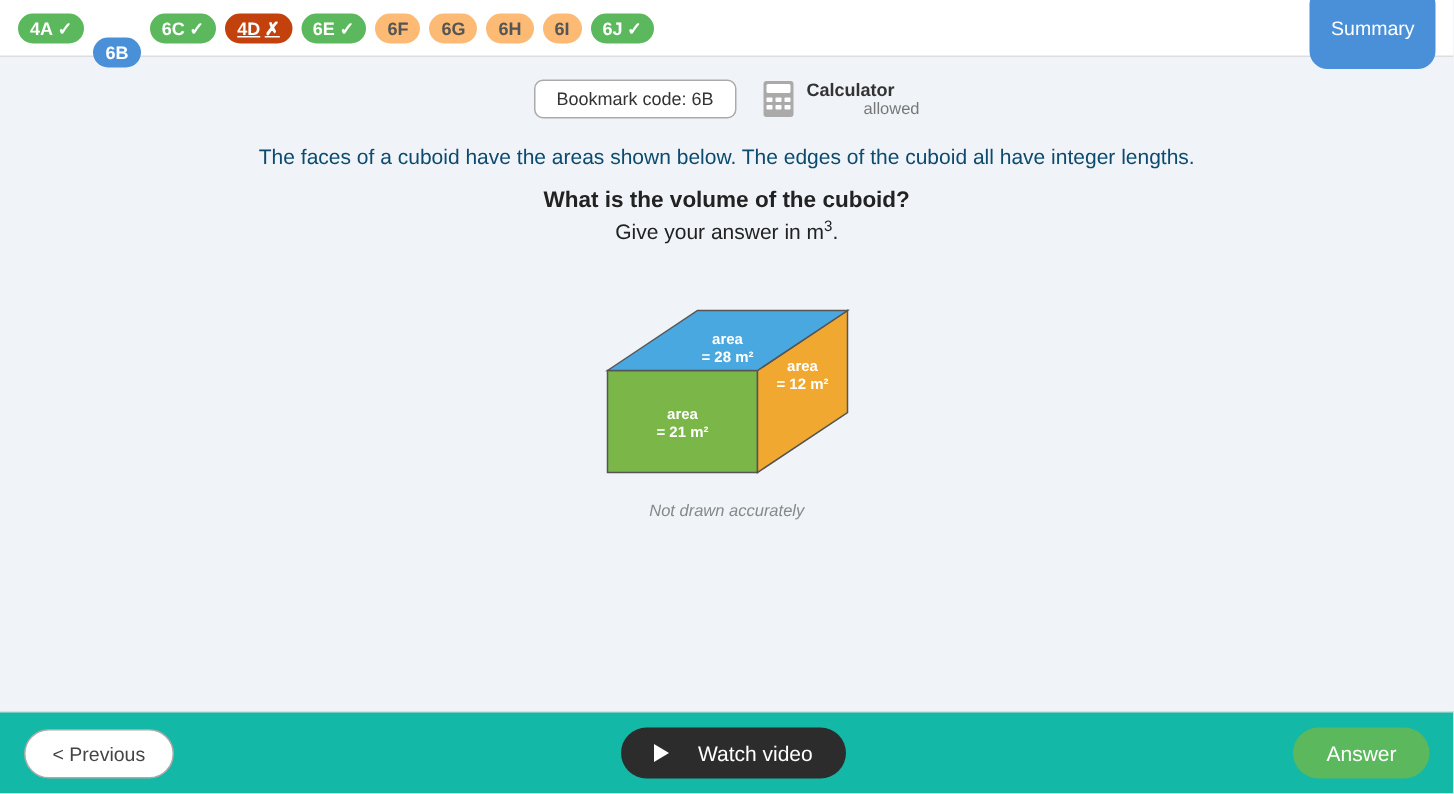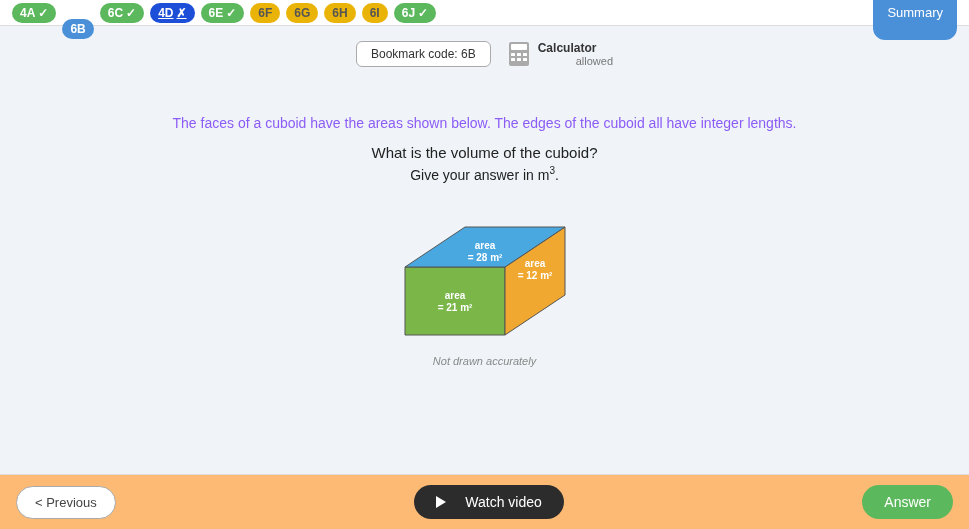--- a/index.html
+++ b/index.html
@@ -13,36 +13,36 @@
     }
 
     
     .top-nav {
       background: white;
       display: flex;
       align-items: center;
       padding: 6px 12px;
       gap: 6px;
       border-bottom: 1px solid #ddd;
-      height: 26px;
+      height: 38px;
     }
     .nav-badge {
       display: inline-flex;
       align-items: center;
       gap: 3px;
       padding: 3px 8px;
       border-radius: 12px;
       font-size: 12px;
       font-weight: bold;
       color: white;
     }
     .nav-badge.green { background: #5cb85c; }
     .nav-badge.blue { background: #4a90d9; margin-top: 33px; }
-    .nav-badge.red-cross { background: #1d4ed8; text-decoration: underline; }
-    .nav-badge.grey { background: #eab308; color: #555; }
+    .nav-badge.red-cross { background: #c2410c; text-decoration: underline; }
+    .nav-badge.grey { background: #fdba74; color: #555; }
     .summary-btn {
       margin-left: auto;
       padding: 20px 14px;
       border: none;
       background: #4a90d9;
       color: white;
       border-radius: 12px;
       font-size: 13px;
       cursor: pointer;
     }
@@ -80,32 +80,31 @@
       color: #555;
     }
     .calc-icon {
       width: 28px;
       height: 28px;
     }
 
     
     .question-intro {
       font-size: 14px;
-      color: #8b5cf6;
+      color: #0c4a6e;
       text-align: center;
       margin-bottom: 10px;
       line-height: 1.5;
-      margin-top: 31px;
     }
     .question-main {
       font-size: 15px;
       color: #222;
       text-align: right;
       margin-bottom: 4px;
-      font-weight: 400;
+      font-weight: 700;
     }
     .question-sub {
       font-size: 14px;
       color: #222;
       text-align: center;
       margin-bottom: 4px;
     }
     sup { font-size: 10px; }
 
     
@@ -133,21 +132,21 @@
     
     .bottom-bar {
       position: absolute;
       bottom: 0;
       left: 0;
       right: 0;
       display: flex;
       align-items: center;
       justify-content: space-between;
       padding: 10px 16px;
-      background: #fdba74;
+      background: #14b8a6;
       border-top: 1px solid #ddd;
     }
     .prev-btn {
       padding: 8px 18px;
       border: 1.5px solid #aaa;
       border-radius: 20px;
       background: white;
       font-size: 13px;
       cursor: pointer;
       color: #444;

